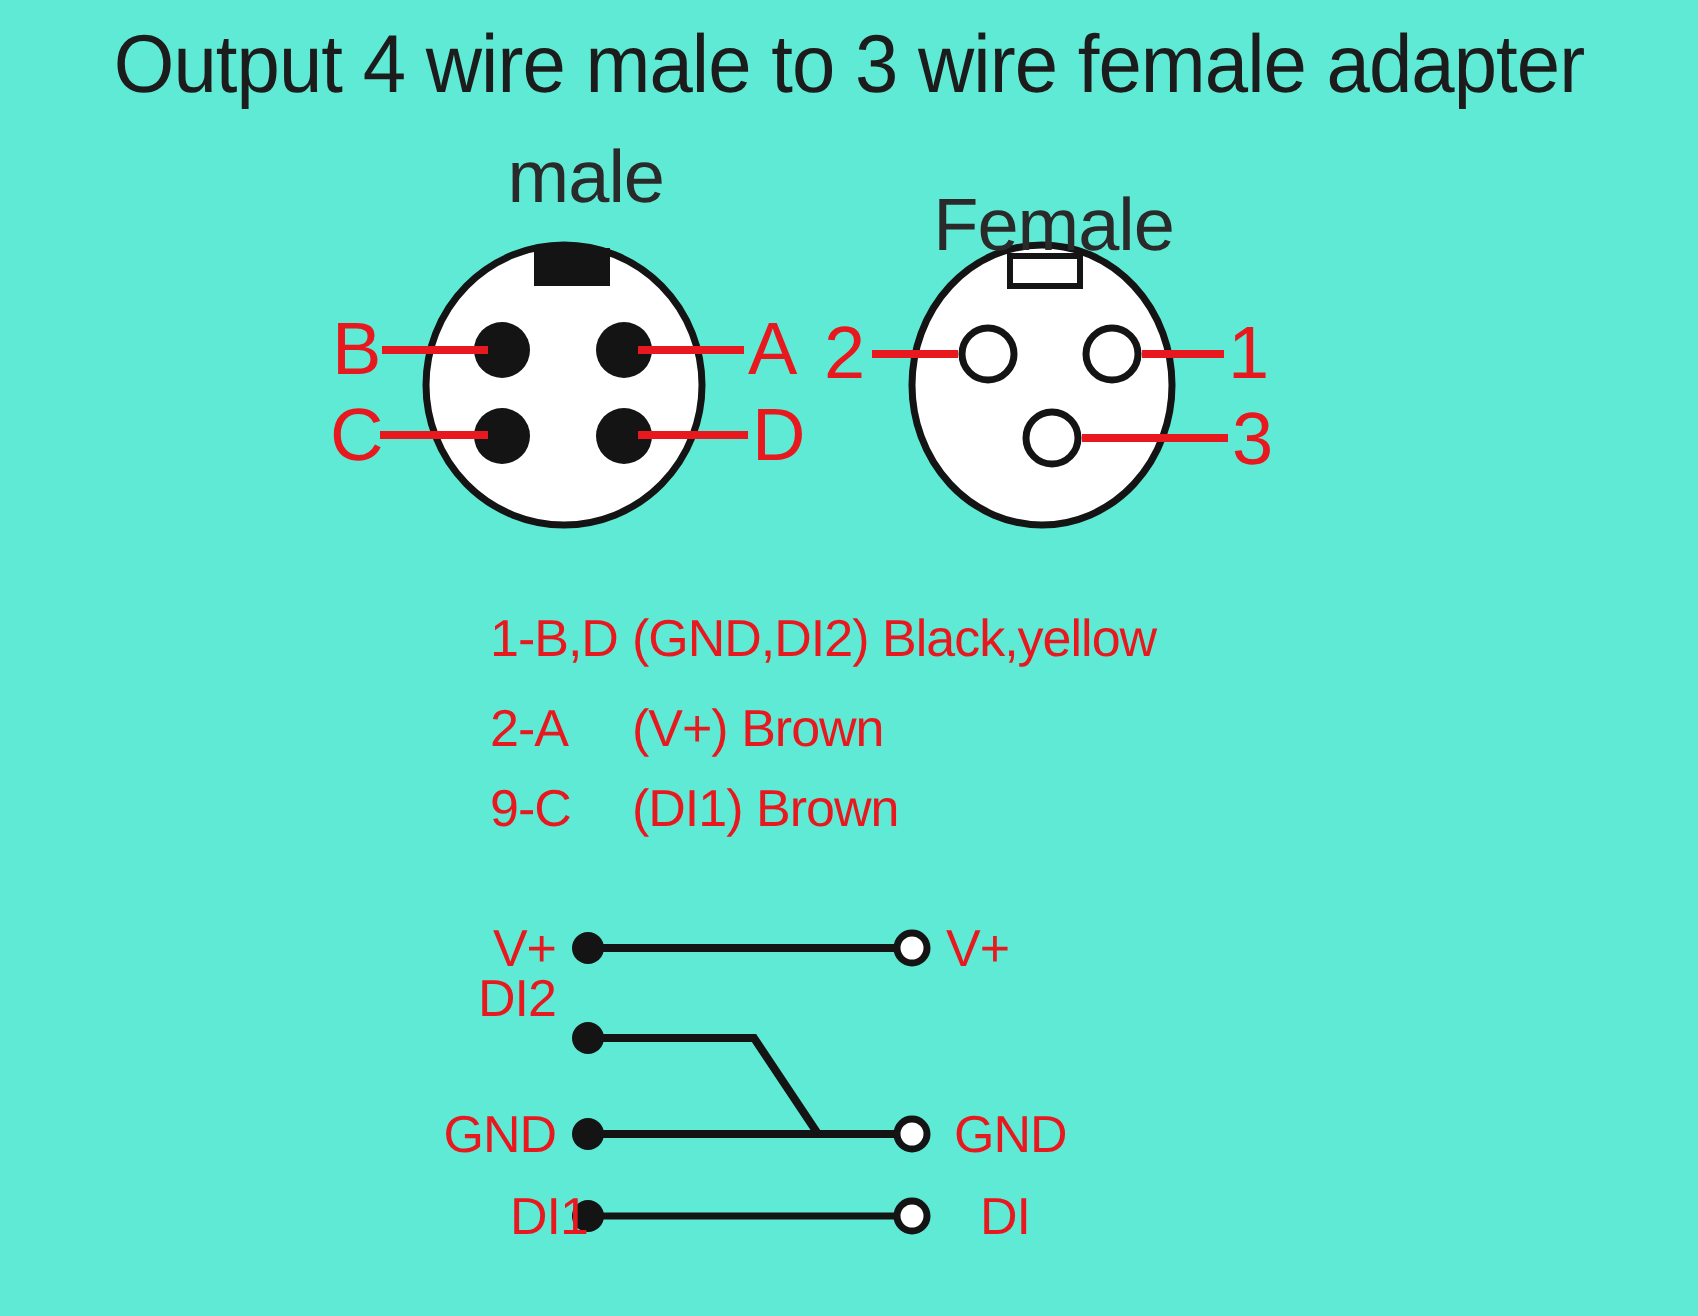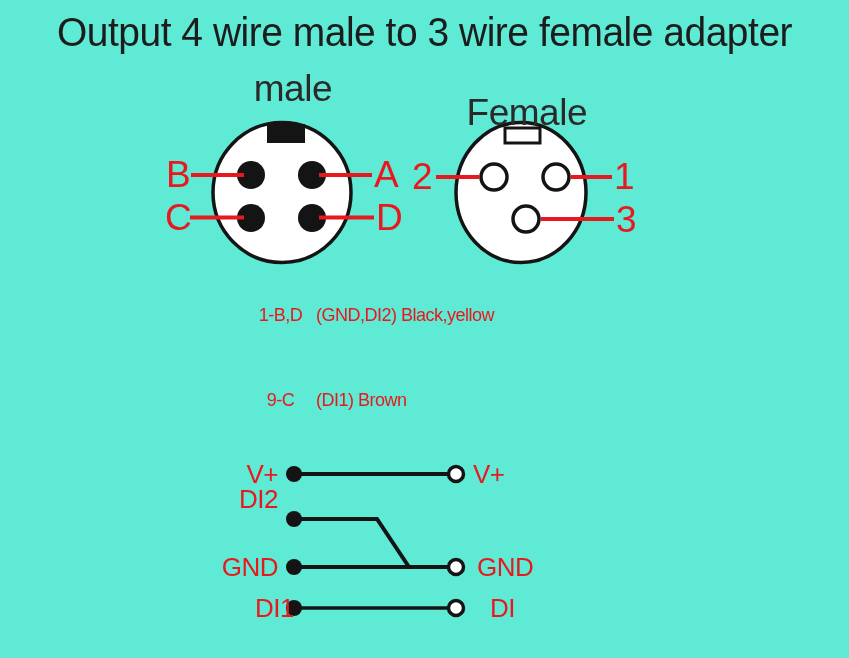--- a/index.html
+++ b/index.html
@@ -27,21 +27,21 @@
     font-size: 37px;
     color: #2a2a2a;
     text-align: right;
     letter-spacing: -0.5px;
   }
   .red { color: #e8191e; }
   .pin-label {
     font-size: 37px;
     letter-spacing: -1px;
   }
-  .legend-row { font-size: 18px; letter-spacing: -0.5px; text-align: center; }
+  .legend-row { font-size: 26px; letter-spacing: -0.5px; }
   .legend-pins { display: inline-block; width: 71px; }
   .sch-label { font-size: 26px; letter-spacing: -0.5px; }
   .sch-left { width: 78px; text-align: right; }
   svg.canvas { position: absolute; left: 0; top: 0; }
 </style>
 </head>
 <body>
 
 <div class="stage">
 
@@ -96,20 +96,23 @@
   <div class="abs red pin-label" style="left:374px; top:156px;">A</div>
   <div class="abs red pin-label" style="left:376px; top:199px;">D</div>
 
   <div class="abs red pin-label" style="left:412px; top:158px;">2</div>
   <div class="abs red pin-label" style="left:614px; top:158px;">1</div>
   <div class="abs red pin-label" style="left:616px; top:201px;">3</div>
 
   <div class="abs red legend-row" style="left:245px; top:306px;">
     <span class="legend-pins">1-B,D</span><span>(GND,DI2) Black,yellow</span>
   </div>
+  <div class="abs red legend-row" style="left:245px; top:351px;">
+    <span class="legend-pins">2-A</span><span>(V+) Brown</span>
+  </div>
   <div class="abs red legend-row" style="left:245px; top:391px;">
     <span class="legend-pins">9-C</span><span>(DI1) Brown</span>
   </div>
 
   <div class="abs red sch-label sch-left" style="left:200px; top:461px;">V+</div>
   <div class="abs red sch-label sch-left" style="left:200px; top:486px;">DI2</div>
   <div class="abs red sch-label sch-left" style="left:200px; top:554px;">GND</div>
   <div class="abs red sch-label sch-left" style="left:216px; top:595px;">DI1</div>
 
   <div class="abs red sch-label" style="left:473px; top:461px;">V+</div>

